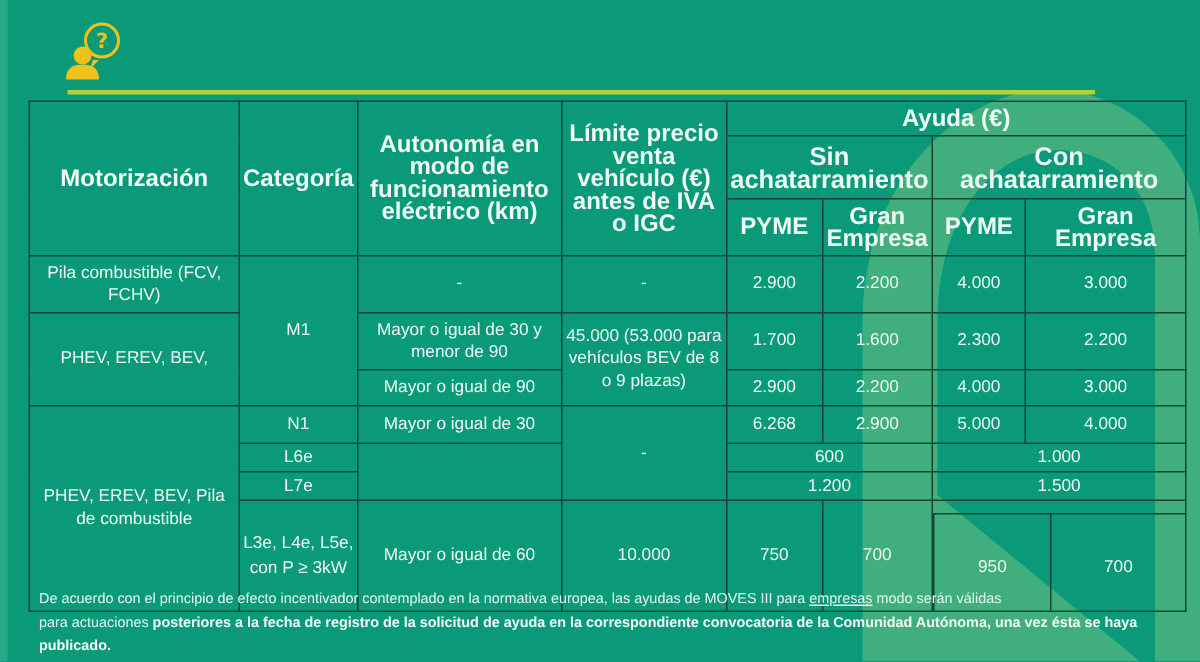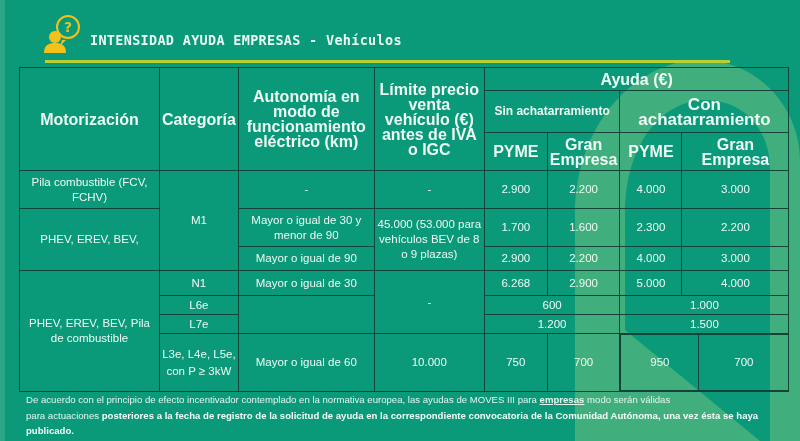--- a/index.html
+++ b/index.html
@@ -22,49 +22,48 @@
     position:absolute; left:19px; top:67px;
     border-collapse:collapse; table-layout:fixed;
     font-size:11.5px; color:#eefaf4;
   }
   table.grid td, table.grid th {
     border:1.4px solid #13443a; text-align:center; vertical-align:middle;
     padding:0 2px; line-height:15px; overflow:hidden;
   }
   table.grid th { font-weight:bold; font-size:16px; }
   .split td { border:none; padding:0; }
-  .inner { width:100%; height:100%; border-collapse:collapse; table-layout:fixed; }
+  .inner { width:100%; height:100%; border-collapse:collapse; table-layout:fixed;margin-top:16px; }
   .inner td { border:none; border-right:1.4px solid #13443a; text-align:center; }
   .inner td:last-child { border-right:none; }
   .footer {
     position:absolute; left:26px; top:392px; width:740px;
     font-size:9.6px; line-height:15.5px; color:#e4f6ee;
   }
   .footer b { font-weight:bold; color:#f4fcf8; }
-  .footer u { font-weight:bold;margin-top:28px; }
+  .footer u { font-weight:normal;margin-top:28px; }
 </style>
 </head>
 <body>
 
 <div class="left-strip"></div>
 
 <svg class="deco" viewBox="0 0 800 441">
   <path d="M575 441 L575 215 C575 120 640 60 700 60 C760 60 800 110 800 160 L800 441 L770 441 L770 170 C770 125 740 100 705 100 C665 100 625 140 625 215 L625 330 L760 441 Z" fill="#6fbf82" opacity="0.55"></path>
   <path d="M555 441 L540 300 L520 250 L560 270 L600 441 Z" fill="#6fbf82" opacity="0.0"></path>
 </svg>
 
 <div class="header">
   <svg class="icon" viewBox="0 0 44 42">
     <circle cx="28" cy="14" r="11" fill="none" stroke="#f2c21b" stroke-width="2"></circle>
     <path d="M22 27 L20 33 L26 27" fill="#f2c21b"></path>
     <text x="28" y="19" font-size="14" font-weight="bold" fill="#f2c21b" text-anchor="middle" font-family="DejaVu Sans, sans-serif">?</text>
     <circle cx="15" cy="24" r="6" fill="#f2c21b"></circle>
     <path d="M4 40 C4 32 9 30 15 30 C21 30 26 32 26 40 Z" fill="#f2c21b"></path>
   </svg>
-  <span class="title">INTENSIDAD AYUDA EMPRESAS - Vehículos</span>
 </div>
 <div class="title-rule"></div>
 
 <table class="grid">
   <colgroup>
     <col style="width:140px">
       <col style="width:59px">
       <col style="width:136px">
       <col style="width:110px">
     <col style="width:63px">
@@ -74,21 +73,21 @@
   </colgroup>
   <tbody>
       <tr style="height:23px">
     <th rowspan="3">Motorización</th>
     <th rowspan="3">Categoría</th>
     <th rowspan="3">Autonomía en modo de funcionamiento eléctrico (km)</th>
     <th rowspan="3">Límite precio venta vehículo (€) antes de IVA o IGC</th>
     <th colspan="4">Ayuda (€)</th>
   </tr>
   <tr style="height:42px">
-    <th colspan="2" style="font-size:12px">Sin achatarramiento</th>
+    <th colspan="2" style="font-size:17px">Sin achatarramiento</th>
     <th colspan="2" style="font-size:17px">Con achatarramiento</th>
   </tr>
   <tr style="height:38px">
     <th>PYME</th>
     <th>Gran Empresa</th>
     <th>PYME</th>
     <th>Gran Empresa</th>
   </tr>
 
   <tr style="height:38px">

